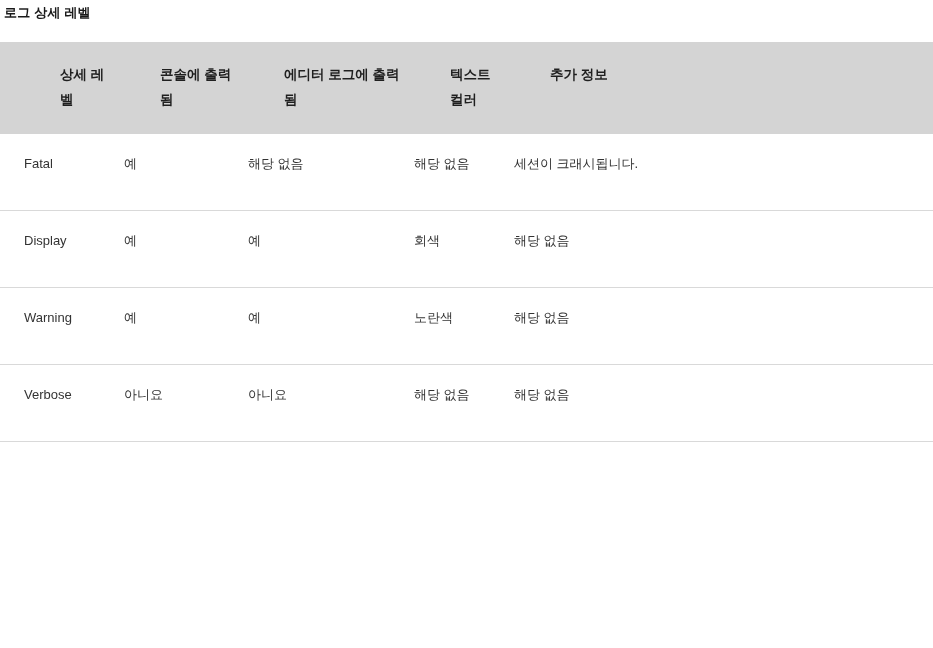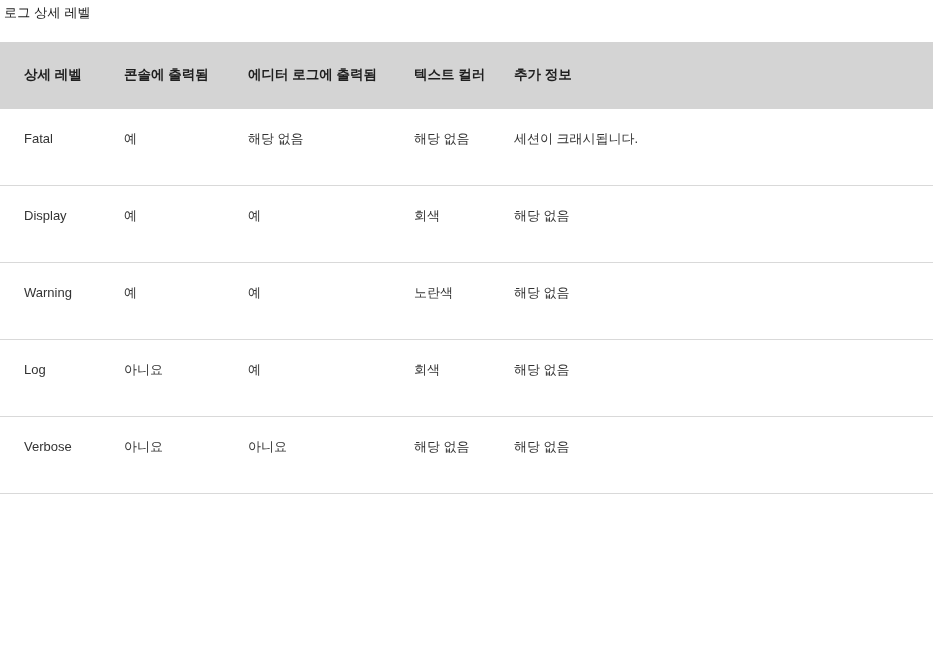--- a/index.html
+++ b/index.html
@@ -13,21 +13,21 @@
     font-family: "Liberation Sans", sans-serif;
     color: #2b2b2b;
     overflow: hidden;
   }
   .page {
     width: 933px;
     box-sizing: border-box;
   }
   .caption {
     font-size: 13px;
-    font-weight: normal;
+    font-weight: bold;
     color: #1a1a1a;
     padding: 4px 0 0 4px;
     line-height: 18px;
     letter-spacing: 0.2px;
   }
   table.log-table {
     width: 933px;
     border-collapse: collapse;
     table-layout: fixed;
     margin-top: 20px;
@@ -51,20 +51,21 @@
     border: none;
   }
   table.log-table thead th.h1,
   table.log-table thead th.h2,
   table.log-table thead th.h3,
   table.log-table thead th.h4 {
     padding-left: 0;
   }
   table.log-table thead th .hdr-inner {
     display: block;
+    margin-left: 36px;
   }
   table.log-table tbody td {
     border-bottom: 1px solid #d9d9d9;
     vertical-align: top;
     padding: 18px 14px 2px 24px;
     line-height: 24px;
     color: #333333;
     font-size: 13px;
     margin-left: 44px;
   }
@@ -131,27 +132,20 @@
         <td class="c4">해당 없음</td>
       </tr>
       <tr>
         <td class="c0">Warning</td>
         <td class="c1">예</td>
         <td class="c2">예</td>
         <td class="c3">노란색</td>
         <td class="c4">해당 없음</td>
       </tr>
       <tr>
-        <td class="c0">Log</td>
-        <td class="c1">아니요</td>
-        <td class="c2">예</td>
-        <td class="c3">회색</td>
-        <td class="c4">해당 없음</td>
-      </tr>
-      <tr>
         <td class="c0">Verbose</td>
         <td class="c1">아니요</td>
         <td class="c2">아니요</td>
         <td class="c3">해당 없음</td>
         <td class="c4">해당 없음</td>
       </tr>
 
     </tbody>
   </table>
 

